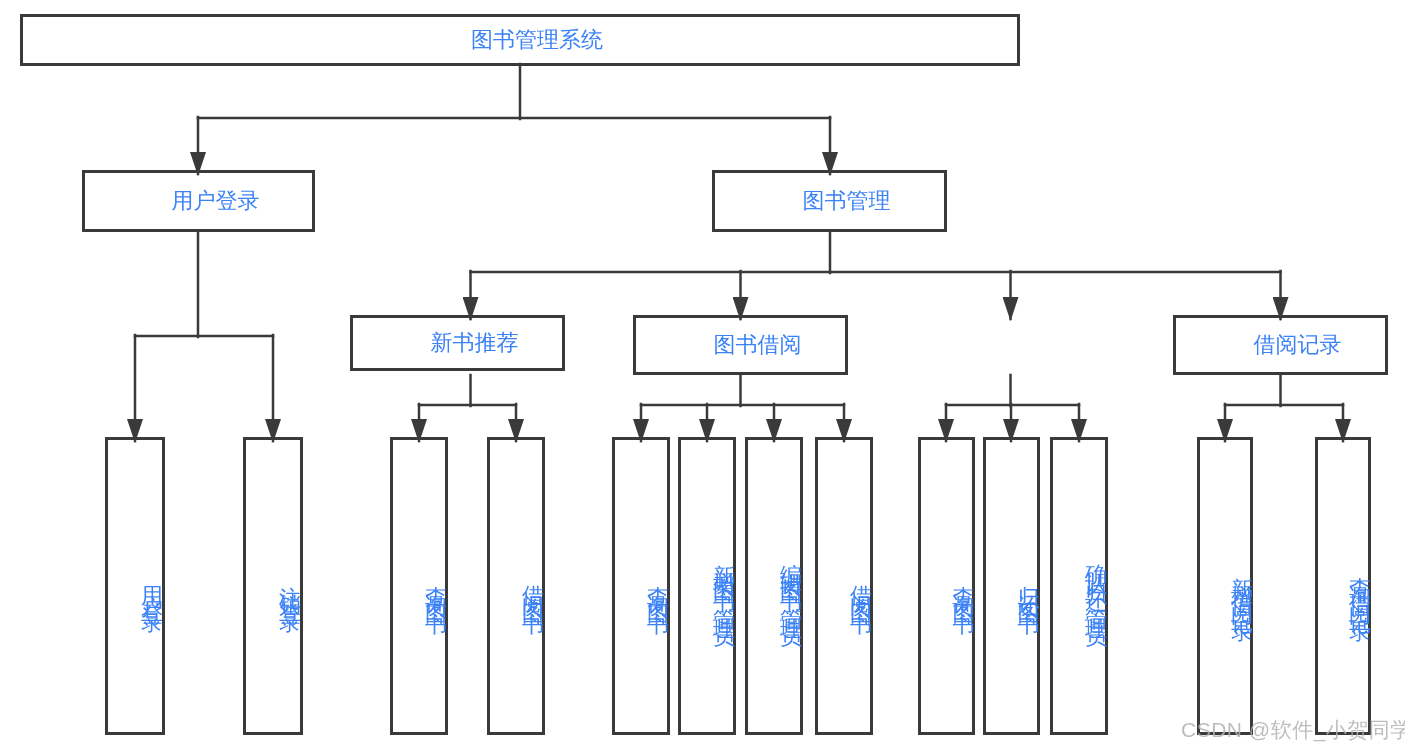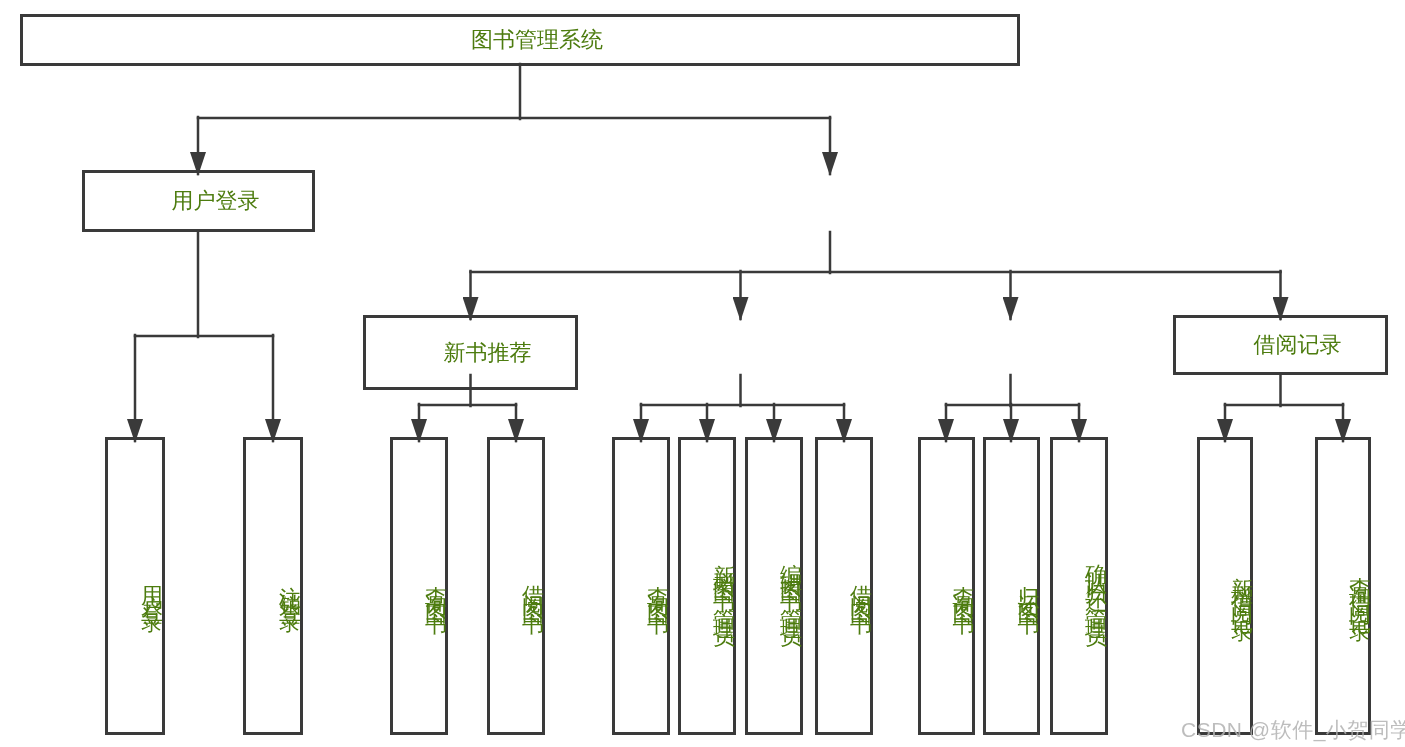--- a/index.html
+++ b/index.html
@@ -2,21 +2,21 @@
 <html><head>
 <meta charset="utf-8">
 <style>
   html,body{margin:0;padding:0;background:#ffffff;}
   .stage{
     position:relative;width:1405px;height:747px;background:#ffffff;
     font-family:"Liberation Sans","DejaVu Sans",sans-serif;overflow:hidden;
   }
   .node{
     position:absolute;box-sizing:border-box;background:#ffffff;
-    border:3px solid #3a3a3a;color:#4d7c0f;
+    border:3px solid #3a3a3a;color:#3b82f6;
     display:flex;align-items:center;justify-content:center;
     z-index:1;font-size:22px;line-height:1;white-space:nowrap;padding-left:34px;
   }
   .node.v{
     writing-mode:vertical-lr;text-orientation:mixed;
     letter-spacing:9px;
   }
   .wires{position:absolute;left:0;top:0;z-index:2;pointer-events:none;}
   .watermark{
     position:absolute;z-index:3;left:1181px;top:716px;
@@ -24,22 +24,24 @@
   }
 </style>
 </head>
 <body>
 
 <div class="stage">
 
   <div class="node h" style="left:20px;top:14px;width:1000px;height:52px">图书管理系统</div>
 
   <div class="node h" style="left:82px;top:170px;width:233px;height:62px">用户登录</div>
+  <div class="node h" style="left:712px;top:170px;width:235px;height:62px">图书管理</div>
 
-  <div class="node h" style="left:363px;top:315px;width:215px;height:75px">新书推荐</div>
+  <div class="node h" style="left:350px;top:315px;width:215px;height:56px">新书推荐</div>
+  <div class="node h" style="left:633px;top:315px;width:215px;height:60px">图书借阅</div>
   <div class="node h" style="left:1173px;top:315px;width:215px;height:60px">借阅记录</div>
 
   <div class="node v" style="left:105px;top:437px;width:60px;height:298px">用户登录</div>
   <div class="node v" style="left:243px;top:437px;width:60px;height:298px">注销登录</div>
 
   <div class="node v" style="left:390px;top:437px;width:58px;height:298px">查询图书</div>
   <div class="node v" style="left:487px;top:437px;width:58px;height:298px">借阅图书</div>
 
   <div class="node v" style="left:612px;top:437px;width:58px;height:298px">查询图书</div>
   <div class="node v" style="left:678px;top:437px;width:58px;height:298px">新增图书（管理员）</div>

